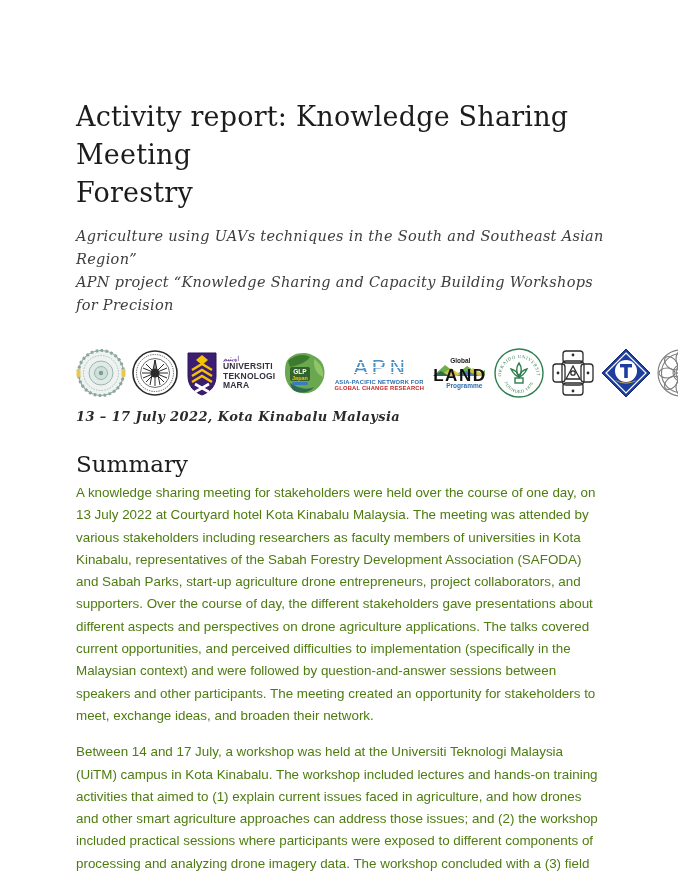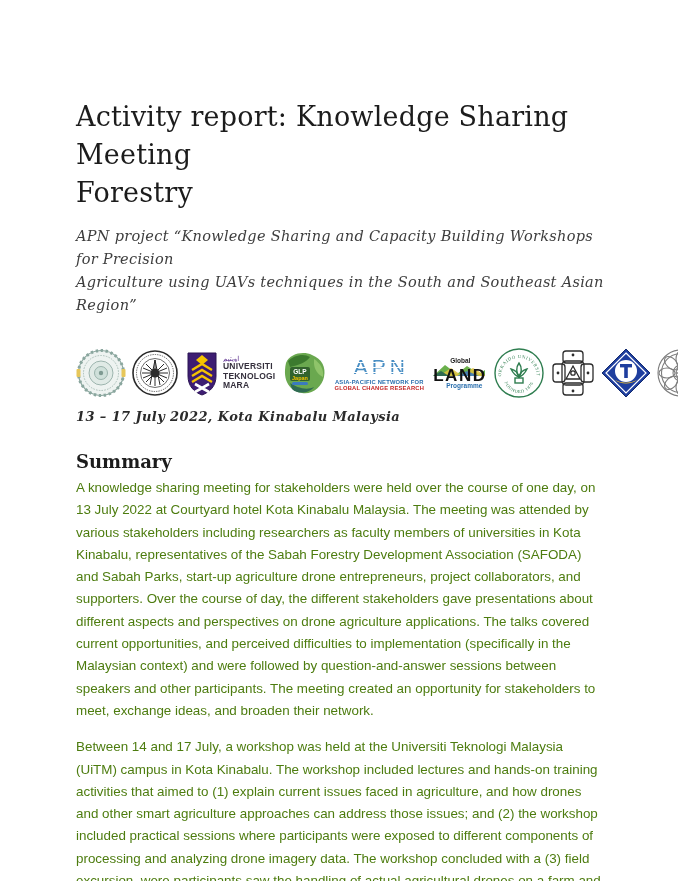--- a/index.html
+++ b/index.html
@@ -83,22 +83,22 @@
     font-family: "DejaVu Serif", serif;
     font-style: italic;
     font-weight: 700;
     font-size: 13px;
     color: #2a2a2a;
     letter-spacing: 0.4px;
   }
   .summary-heading {
     margin-top: 27px;
     font-family: "DejaVu Serif", serif;
-    font-size: 18px;
-    font-weight: 700;
+    font-size: 23px;
+    font-weight: 400;
     color: #1c1c1c;
   }
   .body-text { margin-top: 5px; }
   .body-text p {
     font-family: "Liberation Sans", sans-serif;
     font-size: 13.4px;
     line-height: 22.3px;
     color: #4d7c0f;
     margin-bottom: 14px;
     text-align: left;
@@ -108,22 +108,22 @@
 <body>
 
 <div class="page">
 
   <div class="title">
     <div>Activity report: Knowledge Sharing Meeting</div>
     <div>Forestry</div>
   </div>
 
   <div class="subtitle">
+    <div>Agriculture using UAVs techniques in the South and Southeast Asian Region”</div>
     <div>APN project “Knowledge Sharing and Capacity Building Workshops for Precision</div>
-    <div>Agriculture using UAVs techniques in the South and Southeast Asian Region”</div>
   </div>
 
   <div class="logo-strip">
 
     <span class="logo">
       <svg width="50" height="50" viewBox="0 0 50 50">
         <circle cx="25" cy="25" r="22.5" fill="#eef3f1" stroke="#8aa69e" stroke-width="1.2"></circle>
         <circle cx="25" cy="25" r="22.5" fill="none" stroke="#8aa69e" stroke-width="3" stroke-dasharray="2.4 2.6"></circle>
         <circle cx="25" cy="25" r="17.5" fill="none" stroke="#9ab3ab" stroke-width="0.8" stroke-dasharray="1.6 1.2"></circle>
         <circle cx="25" cy="25" r="12" fill="#e0eae6" stroke="#8aa69e" stroke-width="0.8"></circle>

